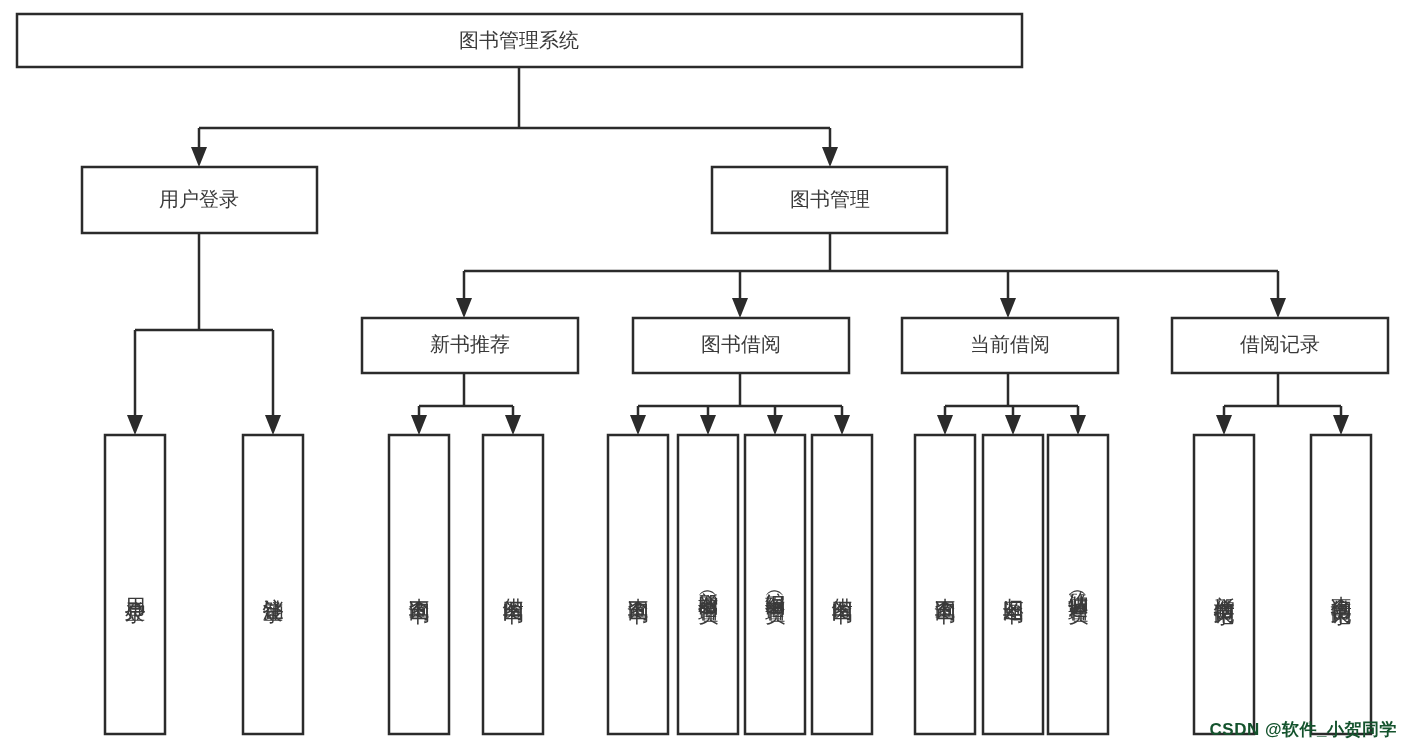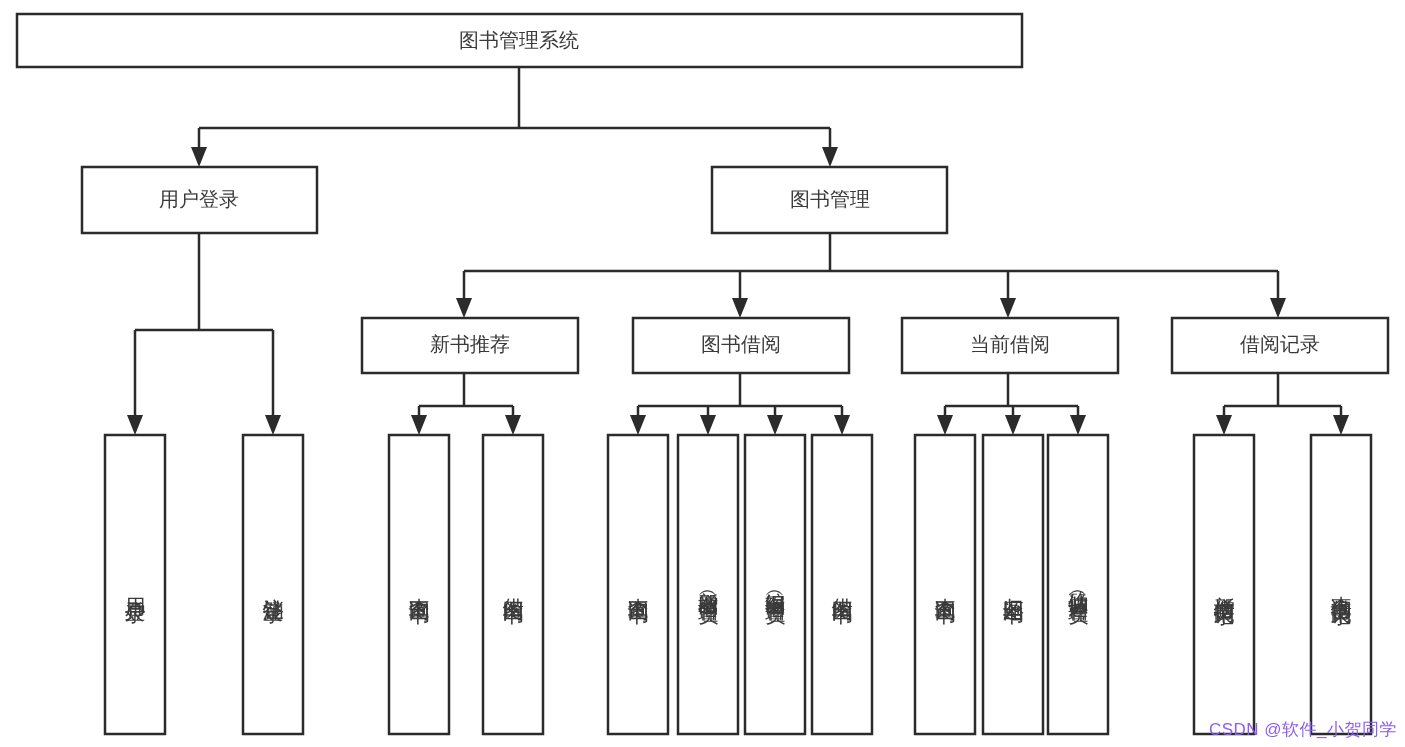--- a/index.html
+++ b/index.html
@@ -58,25 +58,26 @@
     align-items: center;
     justify-content: center;
     text-align: center;
     white-space: nowrap;
     pointer-events: none;
   }
   .watermark {
     position: absolute;
     right: 8px;
     bottom: 6px;
-    color: #8b5cf6;
+    color: #14532d;
     font-size: 17px;
     font-family: "Liberation Sans", "DejaVu Sans", sans-serif;
     letter-spacing: 0.5px;
     white-space: nowrap;
+    font-weight: bold;
   }
 </style>
 </head>
 <body>
 
 <div id="diagram-root">
 
   <svg id="tree-svg" viewBox="0 0 1405 747">
 
     <g>

